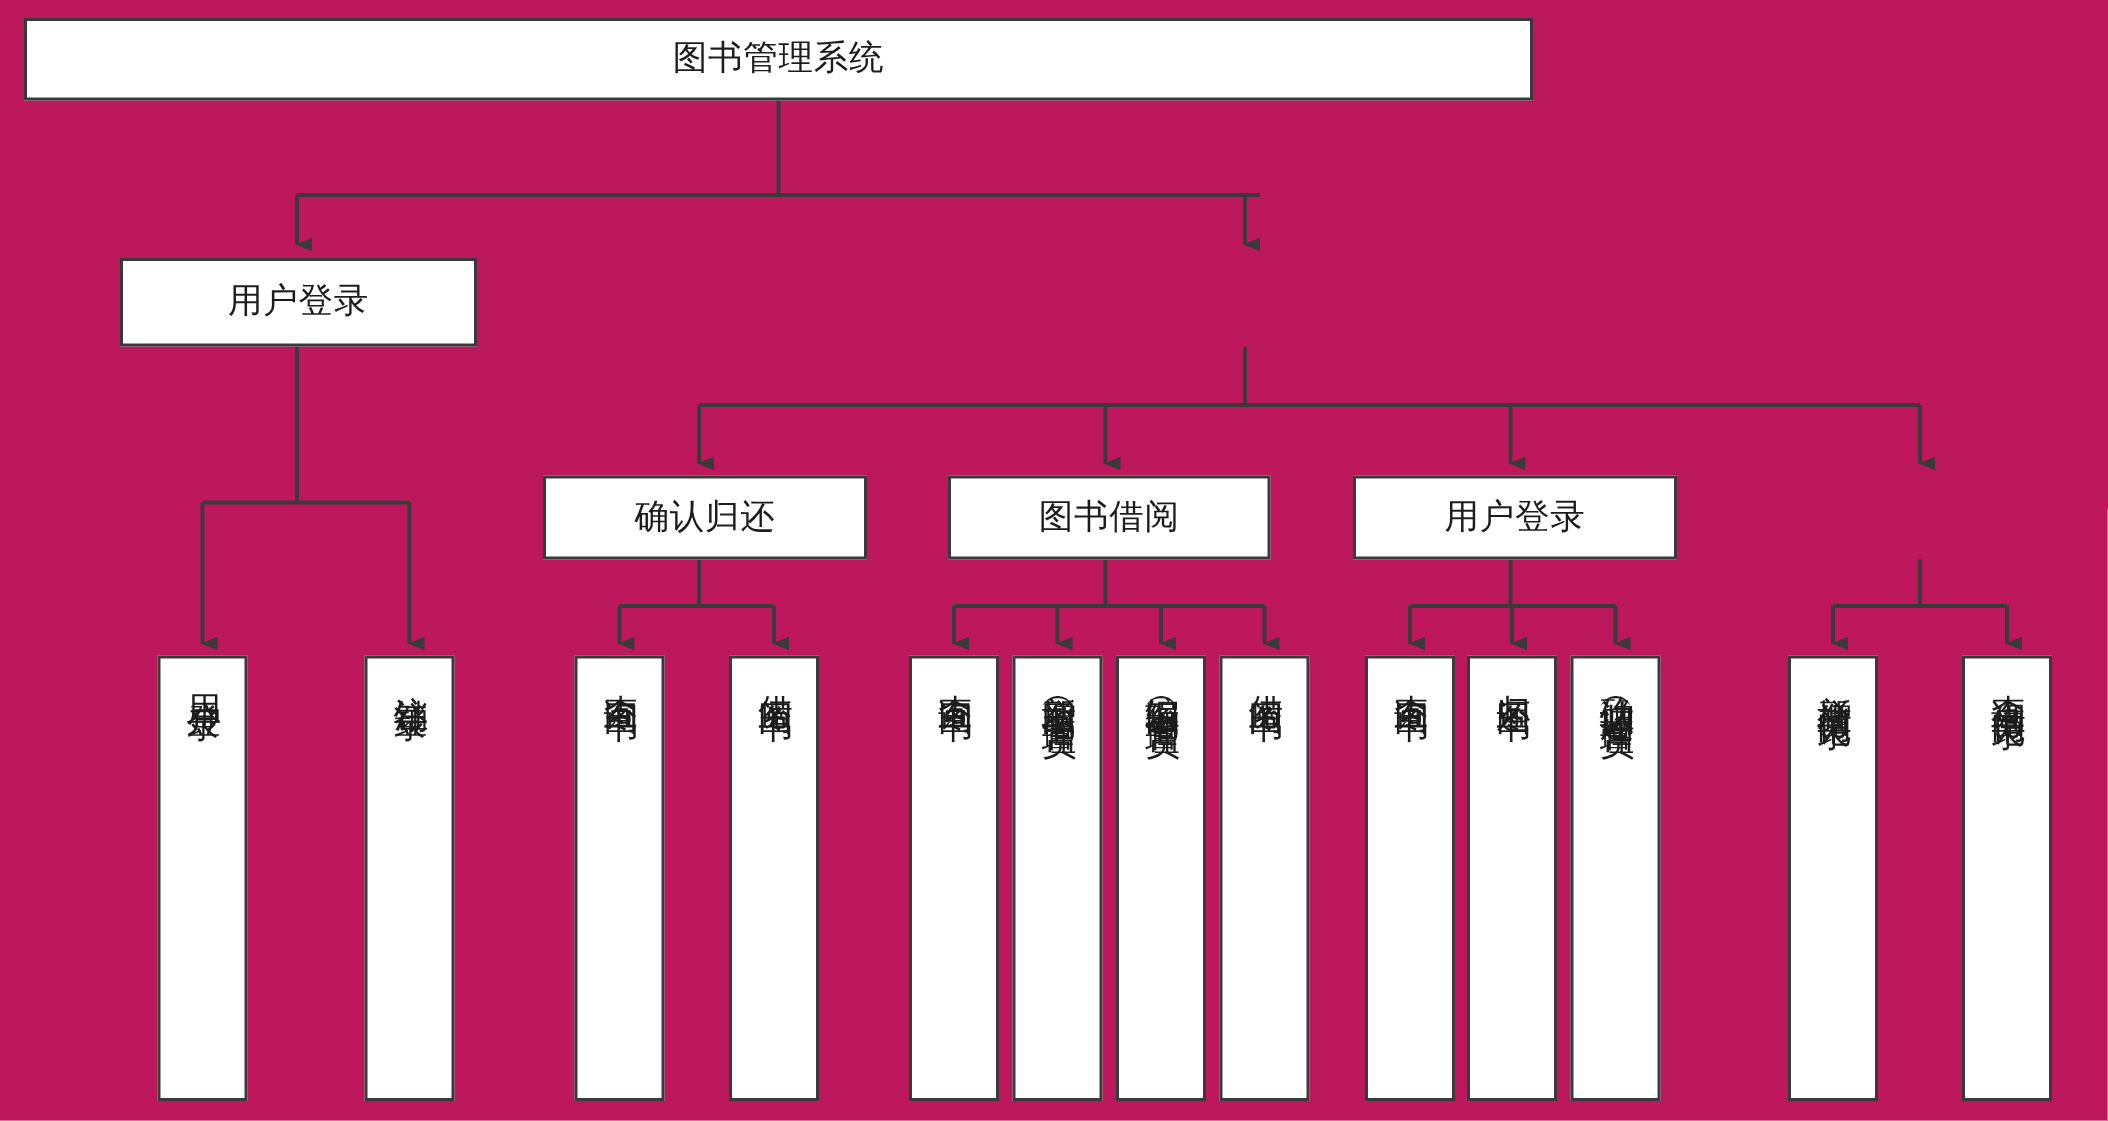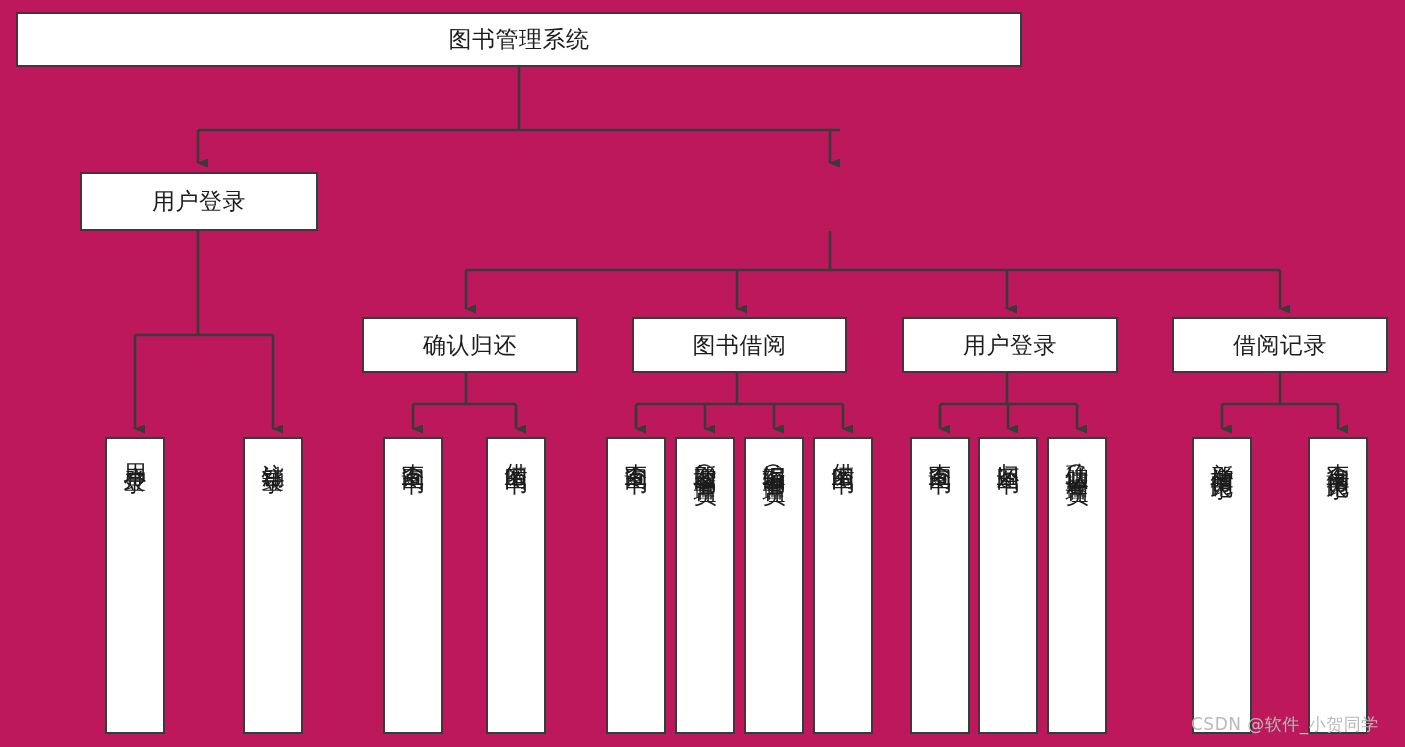--- a/index.html
+++ b/index.html
@@ -131,23 +131,20 @@
 
   <div class="node horizontal" style="left:362px; top:317px; width:216px; height:56px;">
     <span class="label">确认归还</span>
   </div>
   <div class="node horizontal" style="left:632px; top:317px; width:215px; height:56px;">
     <span class="label">图书借阅</span>
   </div>
   <div class="node horizontal" style="left:902px; top:317px; width:216px; height:56px;">
     <span class="label">用户登录</span>
   </div>
-  <div class="node horizontal" style="left:1172px; top:317px; width:216px; height:56px;">
-    <span class="label">借阅记录</span>
-  </div>
 
   <div class="node vertical" style="left:105px; top:437px; width:60px; height:297px;">
     <span class="label">用户登录</span>
   </div>
   <div class="node vertical" style="left:243px; top:437px; width:60px; height:297px;">
     <span class="label">注销登录</span>
   </div>
 
   <div class="node vertical" style="left:383px; top:437px; width:60px; height:297px;">
     <span class="label">查询图书</span>
@@ -179,15 +176,14 @@
     <span class="label">确认归还（管理员）</span>
   </div>
 
   <div class="node vertical" style="left:1192px; top:437px; width:60px; height:297px;">
     <span class="label">新增借阅记录</span>
   </div>
   <div class="node vertical" style="left:1308px; top:437px; width:60px; height:297px;">
     <span class="label">查询借阅记录</span>
   </div>
 
-  <div class="watermark">CSDN @软件_小贺同学</div>
 
 </div>
 
 </body></html>

